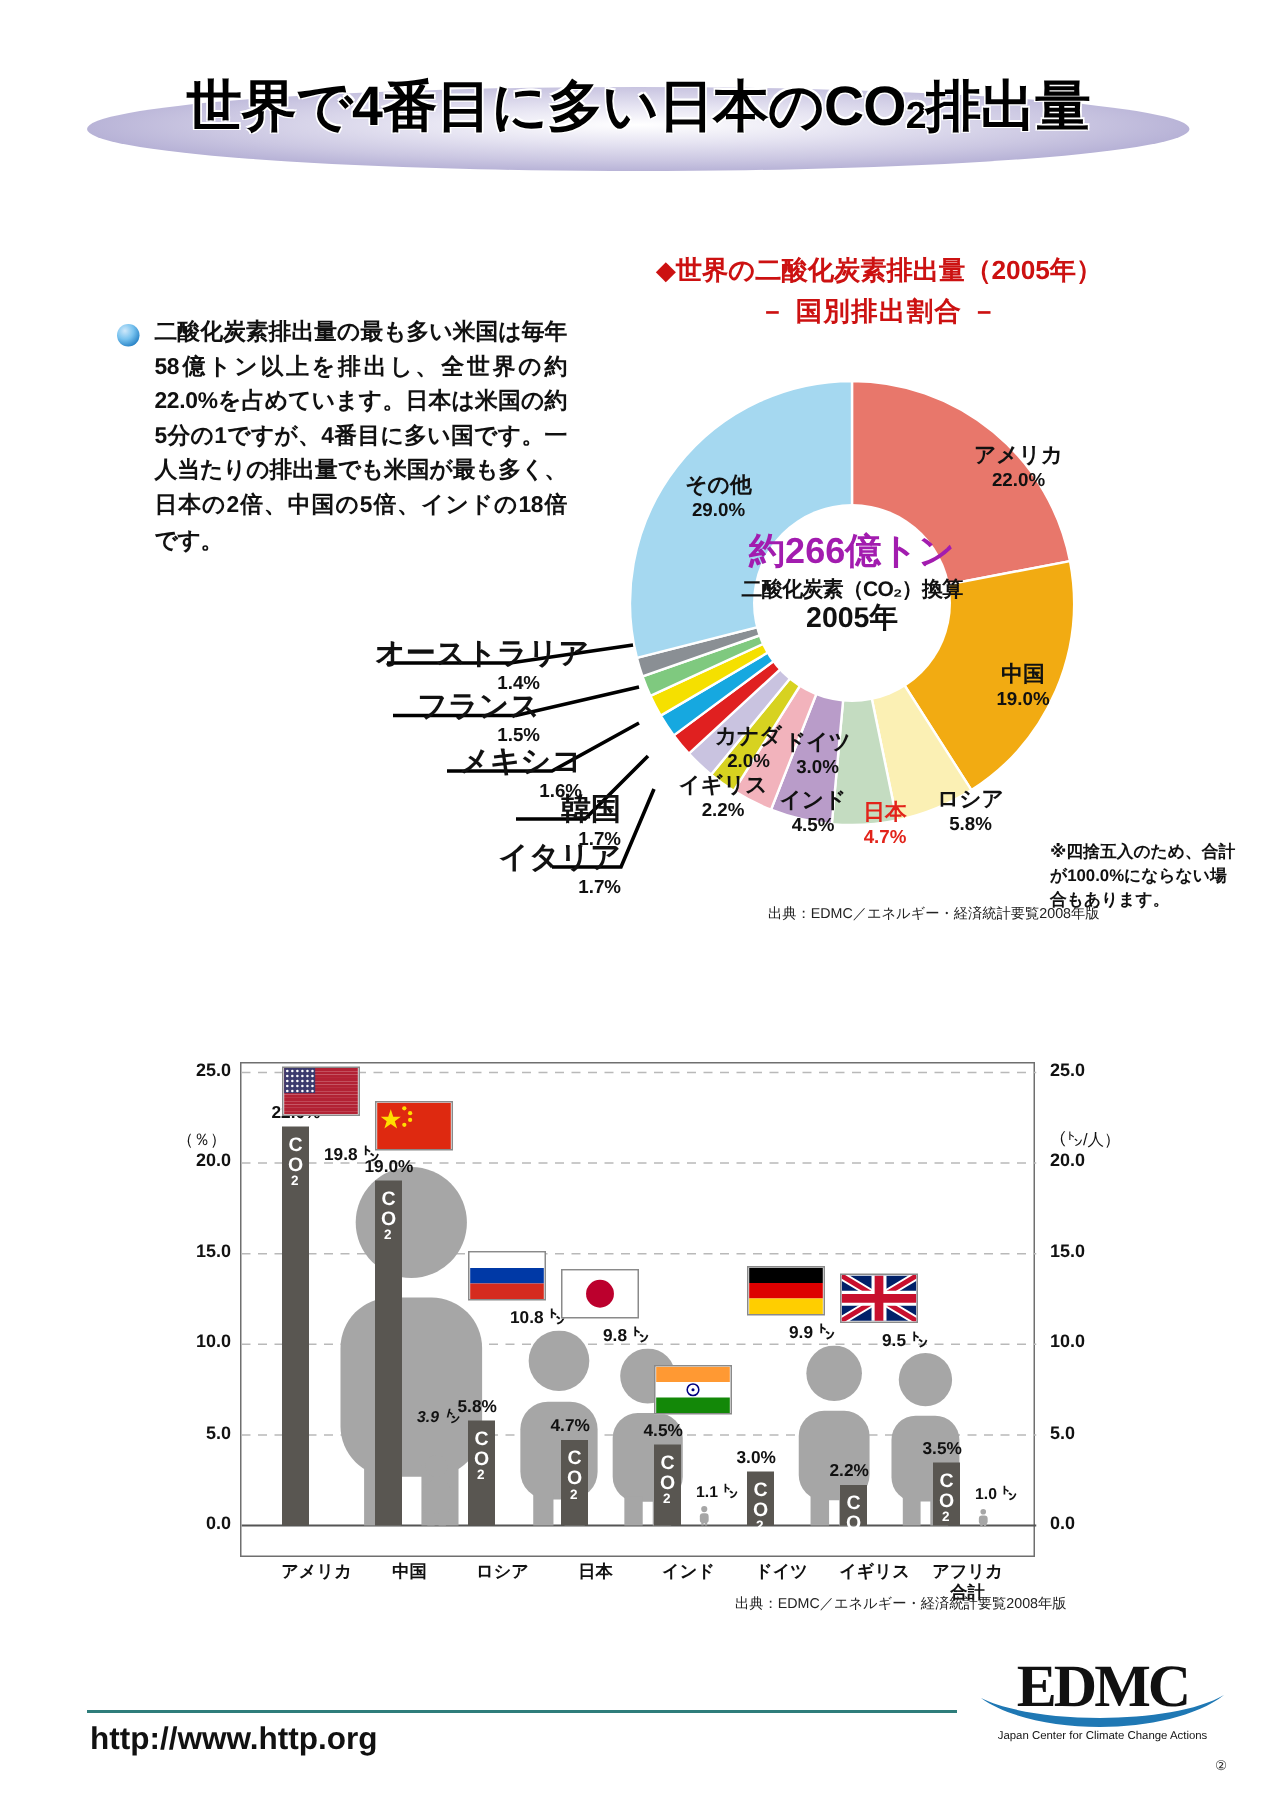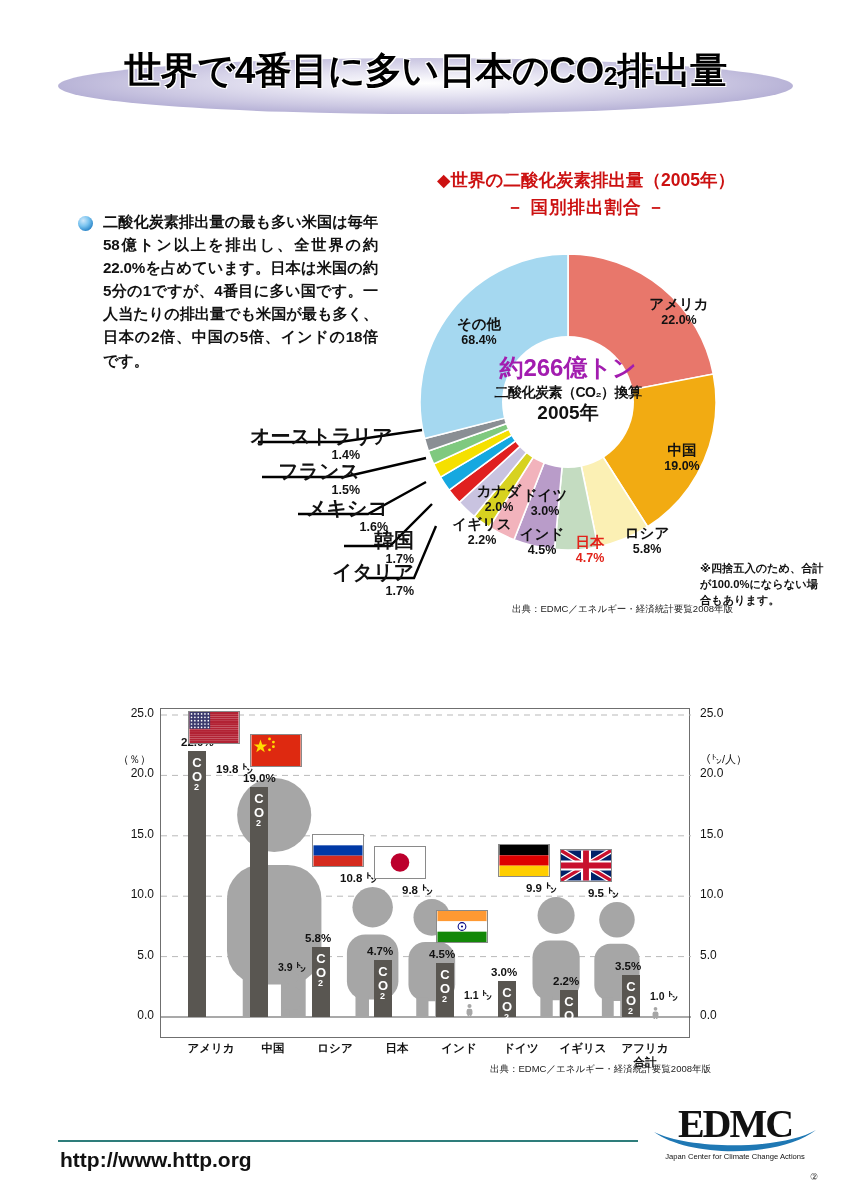--- a/index.html
+++ b/index.html
@@ -88,21 +88,21 @@
     position:absolute; left:100px; top:648px; width:660px;
     text-align:center; font-size:19.5px; font-weight:bold; color:#111; line-height:1.42;
   }
   #bar-box {
     position:absolute; left:160px; top:708px; width:530px; height:330px;
     border:1px solid #6f6f6f; background:#fff;
   }
   #bar-svg { position:absolute; left:0; top:0; }
 
   .ax-unit { position:absolute; font-size:11px; color:#111; font-weight:normal; white-space:nowrap;}
-  .ax-tick { position:absolute; font-size:12px; color:#111; font-weight:normal; white-space:nowrap;}
+  .ax-tick { position:absolute; font-size:12px; color:#111; font-weight:bold; white-space:nowrap;}
 
   .cat-lab {
     position:absolute; text-align:center; font-size:11.5px; font-weight:bold; color:#111;
     line-height:1.2; white-space:nowrap;
   }
   .val-lab { position:absolute; font-size:11.5px; font-weight:bold; color:#111; white-space:nowrap; }
   .val-lab.small { font-size:10.5px; }
 
   .co2-bar { position:absolute; background:#595651; }
   .co2-bar .co2txt {
@@ -223,21 +223,21 @@
   <div class="pie-lab" style="left:470px; top:483px; width:58px;">
     <span class="n">カナダ</span>
     <span class="v">2.0%</span>
   </div>
   <div class="pie-lab" style="left:448px; top:516px; width:68px;">
     <span class="n">イギリス</span>
     <span class="v">2.2%</span>
   </div>
   <div class="pie-lab" style="left:440px; top:316px; width:78px;">
     <span class="n">その他</span>
-    <span class="v">68.4%</span>
+    <span class="v">29.0%</span>
   </div>
 
   <svg id="leader-svg" viewBox="0 0 230 170">
     <path d="M18,22 L100,22 L182,10" stroke="#000" stroke-width="2.4" fill="none"></path>
     <path d="M22,57 L104,57 L186,38" stroke="#000" stroke-width="2.4" fill="none"></path>
     <path d="M58,94 L128,94 L186,62" stroke="#000" stroke-width="2.4" fill="none"></path>
     <path d="M104,126 L150,126 L192,84" stroke="#000" stroke-width="2.4" fill="none"></path>
     <path d="M128,158 L174,158 L196,106" stroke="#000" stroke-width="2.4" fill="none"></path>
   </svg>
 
@@ -343,21 +343,21 @@
         <div class="co2-bar" style="left: 89px; top: 78.48px; width: 18px; height: 229.52px;">
           <span class="co2txt">CO<span class="sub2">2</span></span>
         </div>
         <div class="val-lab" style="left: 82px; top: 63.48px;">19.0%</div>
         <div class="person" style="left: 119px; top: 260.888px; width: 22.1426px; height: 47.112px;"><svg viewBox="0 0 100 213" width="100%" height="100%" preserveAspectRatio="none">
       <circle cx="50" cy="32.97872340425532 " r="32.97872340425532" fill="#a6a6a6"></circle>
       <rect x="8" y="77.5" width="84" height="106.38297872340425" rx="29.999999999999996" fill="#a6a6a6"></rect>
       <rect x="22" y="177.49999999999997" width="22" height="63.82978723404255" fill="#a6a6a6"></rect>
       <rect x="56" y="177.49999999999997" width="22" height="63.82978723404255" fill="#a6a6a6"></rect>
     </svg></div>
-        <div class="val-lab small" style="left: 117px; top: 252px;">3.9 ㌧</div>
+        <div class="val-lab small" style="left: 117px; top: 230px; font-style: italic;">3.9 ㌧</div>
         <div class="flagbox" style="left: 89px; top: 25.48px; width: 52px; height: 33px;"><svg viewBox="0 0 38 24" width="100%" height="100%">
             <rect width="38" height="24" fill="#de2910"></rect>
         <polygon points="7,3.5 8.3,7.3 12.2,7.3 9.1,9.7 10.3,13.4 7,11.1 3.7,13.4 4.9,9.7 1.8,7.3 5.7,7.3" fill="#ffde00"></polygon>
         <circle cx="14" cy="3" r="1.1" fill="#ffde00"></circle>
             <circle cx="17" cy="5.5" r="1.1" fill="#ffde00"></circle>
         <circle cx="17" cy="9" r="1.1" fill="#ffde00"></circle>
             <circle cx="14" cy="11.5" r="1.1" fill="#ffde00"></circle>
           </svg></div>
         <div class="co2-bar" style="left: 151px; top: 237.936px; width: 18px; height: 70.064px;">
           <span class="co2txt">CO<span class="sub2">2</span></span>

